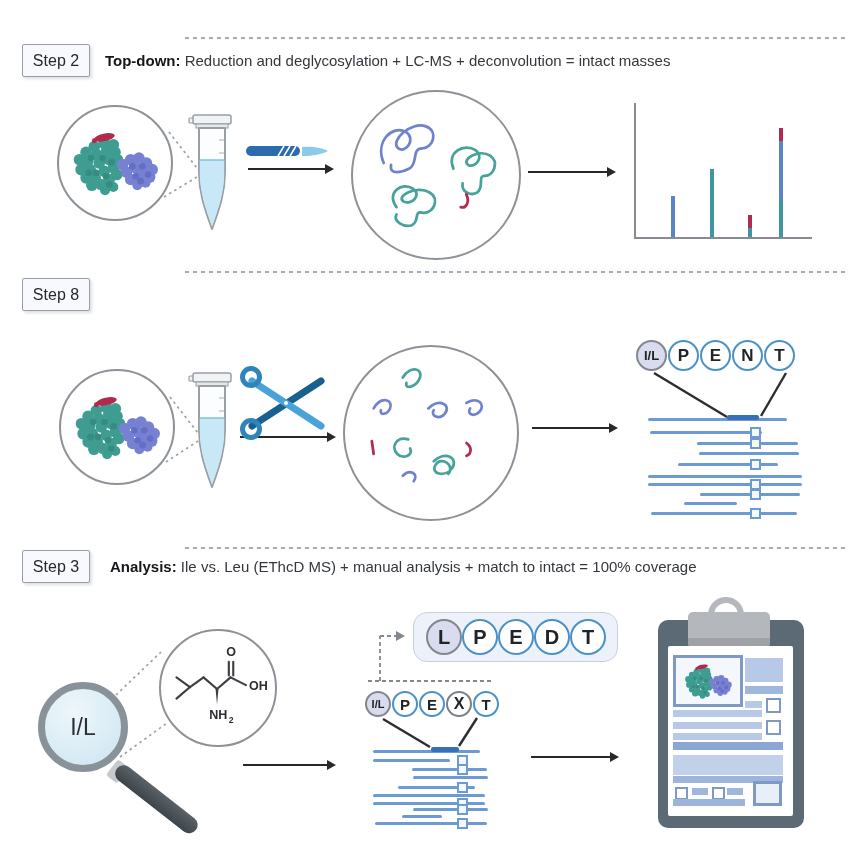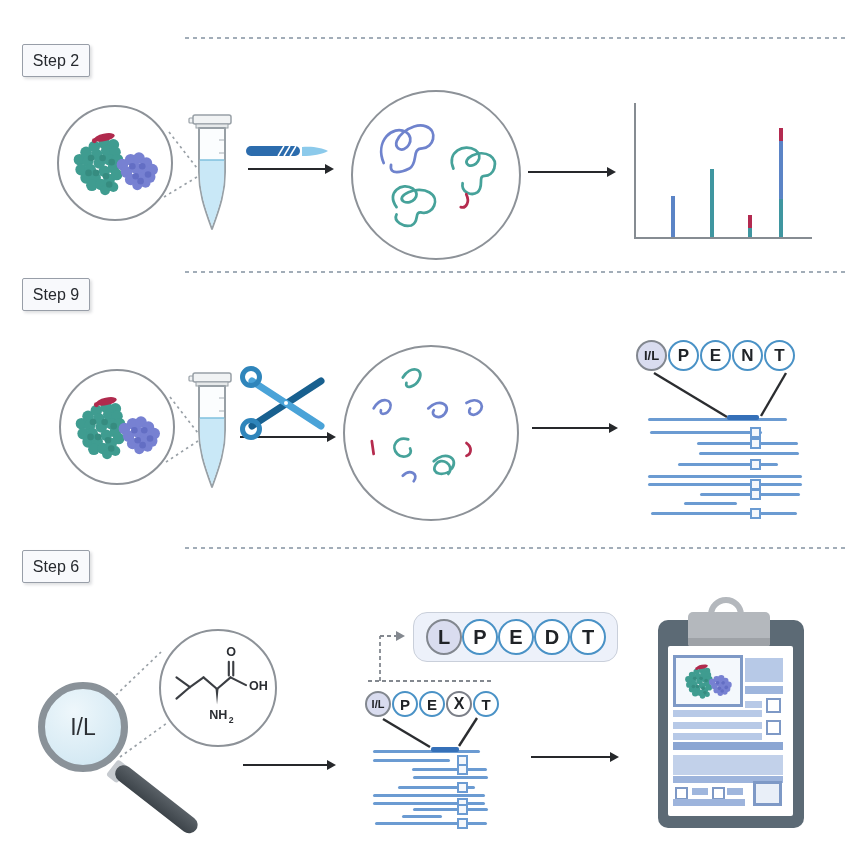--- a/index.html
+++ b/index.html
@@ -148,28 +148,30 @@
     </defs>
   </svg>
 
   <div class="abs dashsep" style="left:185px;top:37px;width:663px;"></div>
   <div class="abs dashsep" style="left:185px;top:271px;width:663px;"></div>
   <div class="abs dashsep" style="left:185px;top:547px;width:663px;"></div>
 
   <div class="abs stepbox" style="left:22px;top:44px;width:66px;height:31px;">
       <span>Step 2</span>
     </div>
+  <div class="abs htext" style="left:105px;top:52px;"><b>Top-down:</b><span> Reduction and deglycosylation + LC-MS + deconvolution = intact masses</span><i></i><span></span></div>
 
   <div class="abs stepbox" style="left:22px;top:278px;width:66px;height:31px;">
-      <span>Step 9</span>
+      <span>Step 8</span>
     </div>
 
   <div class="abs stepbox" style="left:22px;top:550px;width:66px;height:31px;">
-      <span>Step 6</span>
-    </div>
+      <span>Step 3</span>
+    </div>
+  <div class="abs htext" style="left:110px;top:558px;"><b>Analysis:</b><span> Ile vs. Leu (EThcD MS) + manual analysis + match to intact = 100% coverage</span><i></i><span></span></div>
 
   <div class="abs circle-frame" style="left:57px;top:105px;width:116px;height:116px;">
     <svg width="98" height="76" viewBox="0 0 118 92">
         <use href="#protein"></use>
       </svg>
   </div>
   <svg class="abs" style="left:186px;top:110px;" width="52" height="126" viewBox="0 0 52 126">
       <use href="#tube"></use>
     </svg>
   <div class="abs arrow" style="left:248px;top:168px;width:78px;"></div>

